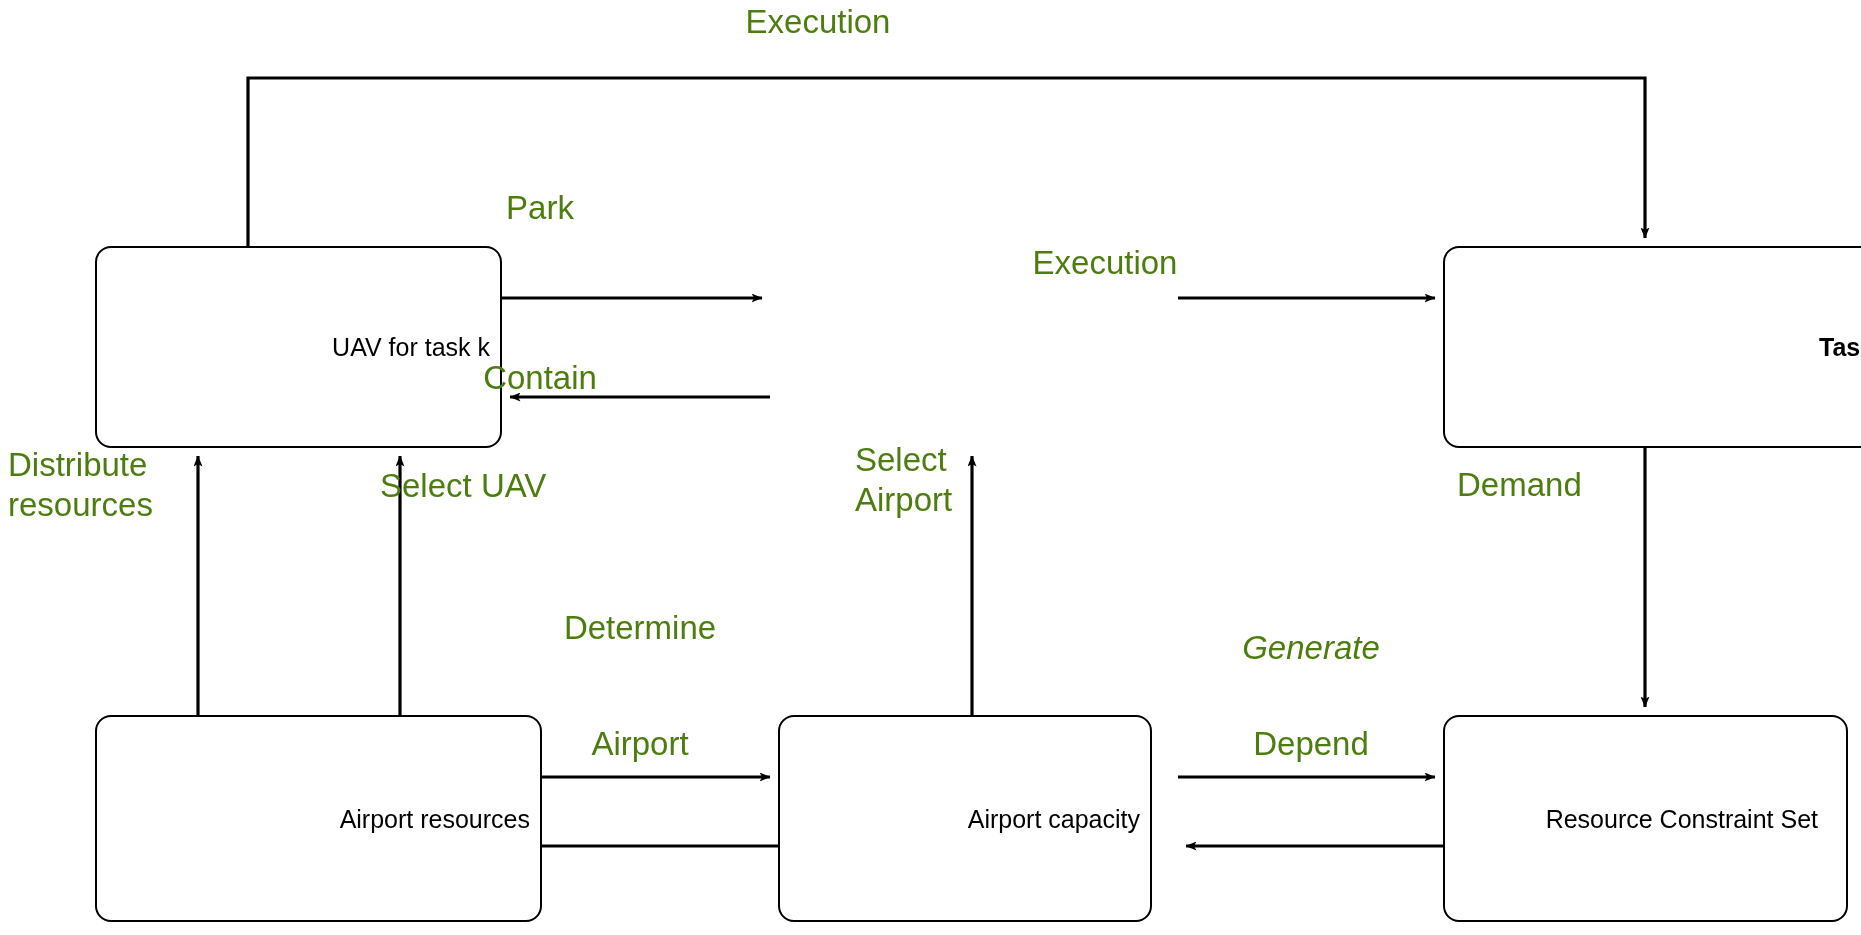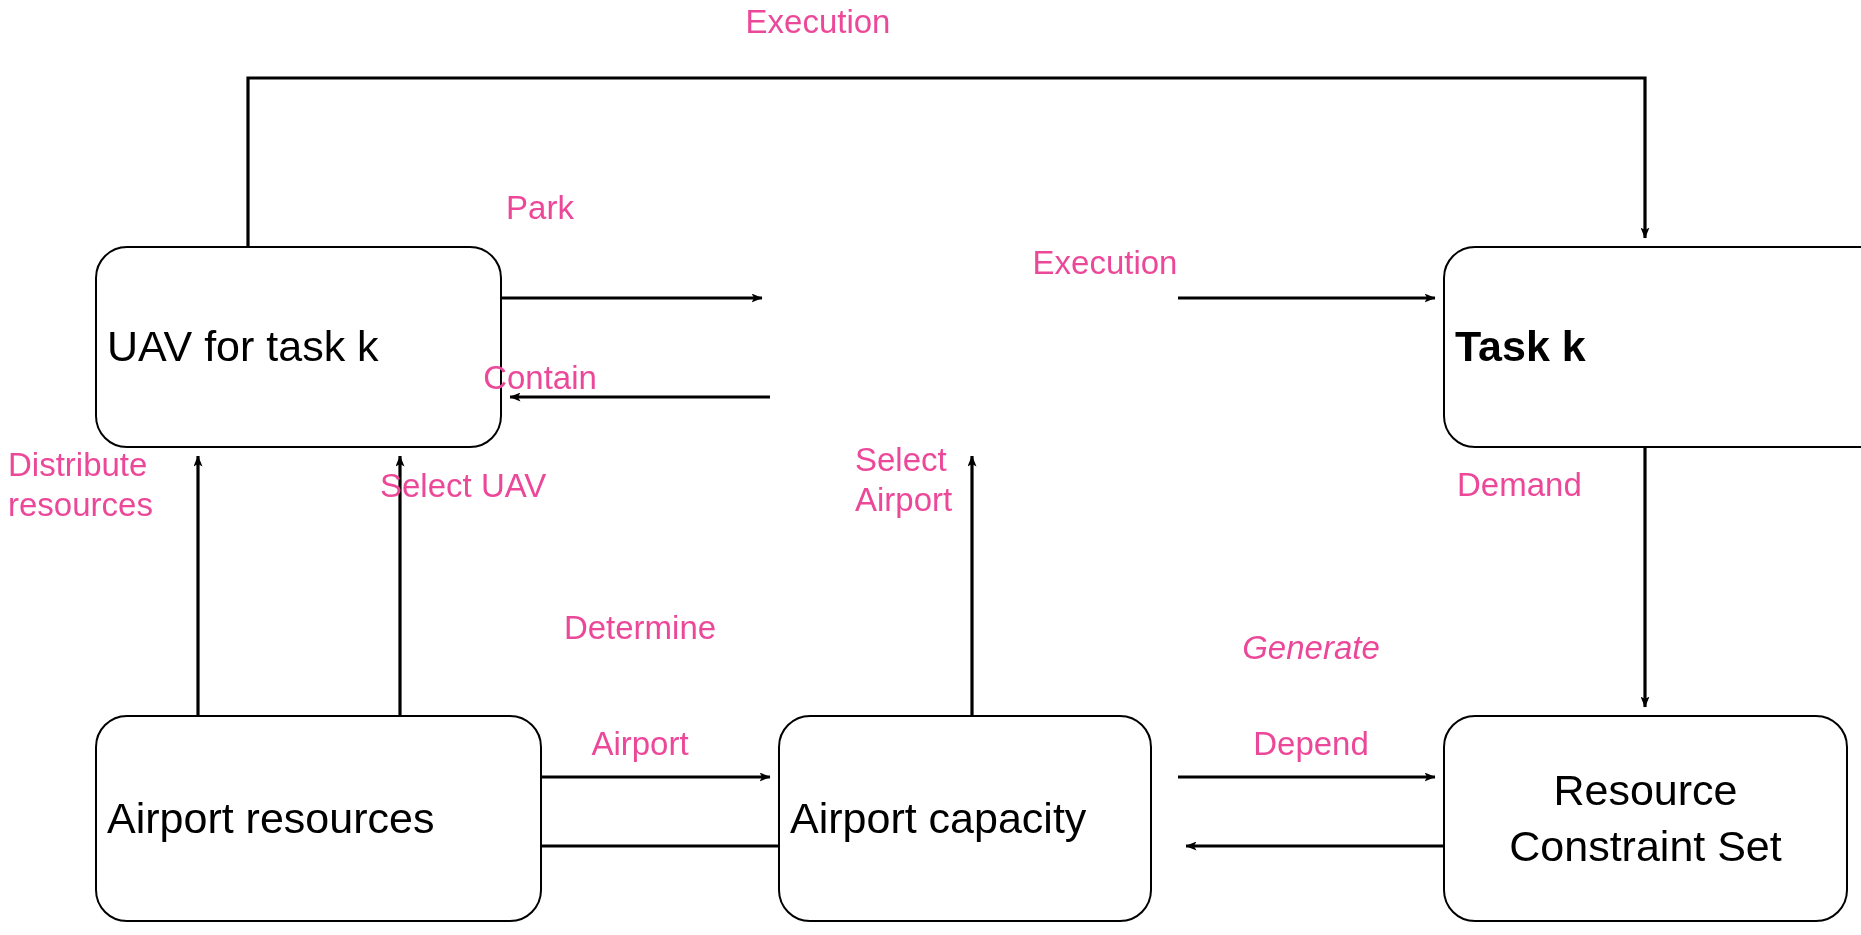--- a/index.html
+++ b/index.html
@@ -22,36 +22,36 @@
     position: absolute;
     top: 0;
     left: 0;
     width: 1861px;
     height: 935px;
   }
   .node-box {
     position: absolute;
     box-sizing: border-box;
     border: 2.5px solid #000000;
-    border-radius: 32px;
+    border-radius: 16px;
     background: #ffffff;
     display: flex;
     align-items: center;
-    justify-content: flex-start;
+    justify-content: flex-end;
     text-align: center;
     color: #000000;
     font-family: "Liberation Sans", sans-serif;
-    font-size: 43px;
+    font-size: 25px;
     line-height: 1.28;
     padding: 4px 10px;
     z-index: 2;
   }
   .edge-label {
     position: absolute;
-    color: #ec4899;
+    color: #4d7c0f;
     font-family: "Liberation Sans", sans-serif;
     font-size: 33px;
     line-height: 1.22;
     white-space: pre;
     background: transparent;
     z-index: 3;
   }
   .edge-label.center {
     text-align: center;
     transform: translateX(-50%);
@@ -110,21 +110,21 @@
   </div>
 
   <div class="node-box" id="node-resources" style="left:95px; top:715px; width:447px; height:207px;">
     <span>Airport resources</span>
   </div>
 
   <div class="node-box" id="node-capacity" style="left:778px; top:715px; width:374px; height:207px;">
     <span>Airport capacity</span>
   </div>
 
-  <div class="node-box" id="node-rcs" style="left:1443px; top:715px; width:405px; height:207px; padding:4px 16px;">
+  <div class="node-box" id="node-rcs" style="left:1443px; top:715px; width:405px; height:207px; padding:4px 28px;">
     <span>Resource Constraint Set</span>
   </div>
 
   <div class="edge-label center" style="left:818px; top:2px;">Execution</div>
 
   <div class="edge-label center" style="left:540px; top:188px;">Park</div>
 
   <div class="edge-label center" style="left:540px; top:358px;">Contain</div>
 
   <div class="edge-label center" style="left:1105px; top:243px;">Execution</div>

